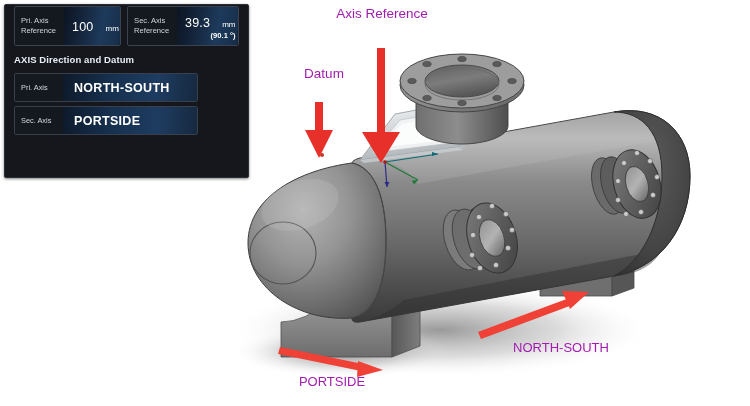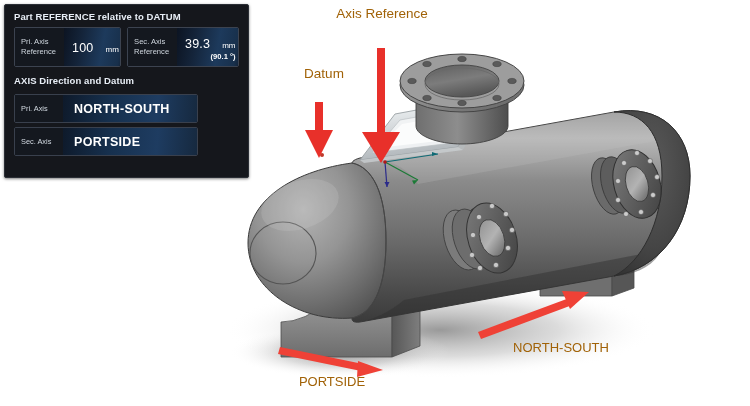--- a/index.html
+++ b/index.html
@@ -89,21 +89,21 @@
     background:linear-gradient(95deg,#0e1a2b 0%,#16304e 35%,#1e3c61 70%,#16293f 100%);
     display:flex;align-items:center;
     padding-left:11px;
     color:#ffffff;font-size:12.5px;font-weight:bold;letter-spacing:.3px;
   }
   .namerow{padding:0 9px;margin-top:4px;}
 
   
   .anno{
     position:absolute;
-    color:#a16207;
+    color:#a21caf;
     font-size:13.5px;
     text-align:center;
     white-space:nowrap;
     line-height:1.18;
   }
   #anno-axisref{left:307px;top:6px;width:150px;}
   #anno-datum{left:281px;top:66px;width:86px;}
   #anno-portside{left:272px;top:374px;width:120px;font-size:13px;}
   #anno-ns{left:496px;top:340px;width:130px;font-size:13px;}
 </style>
@@ -342,21 +342,20 @@
 
   <div class="anno" id="anno-datum">
     <div>Datum</div>
   </div>
 
   <div class="anno" id="anno-portside">PORTSIDE</div>
   <div class="anno" id="anno-ns">NORTH-SOUTH</div>
 
   <div id="hmi">
 
-    <div class="hmi-title">Part REFERENCE relative to DATUM</div>
 
     <div class="row" id="row-ref">
 
       <div class="field" id="fld-pri">
         <div class="lbl">
           <span>Pri. Axis</span>
           <span>Reference</span>
         </div>
         <div class="val">
           <div>

